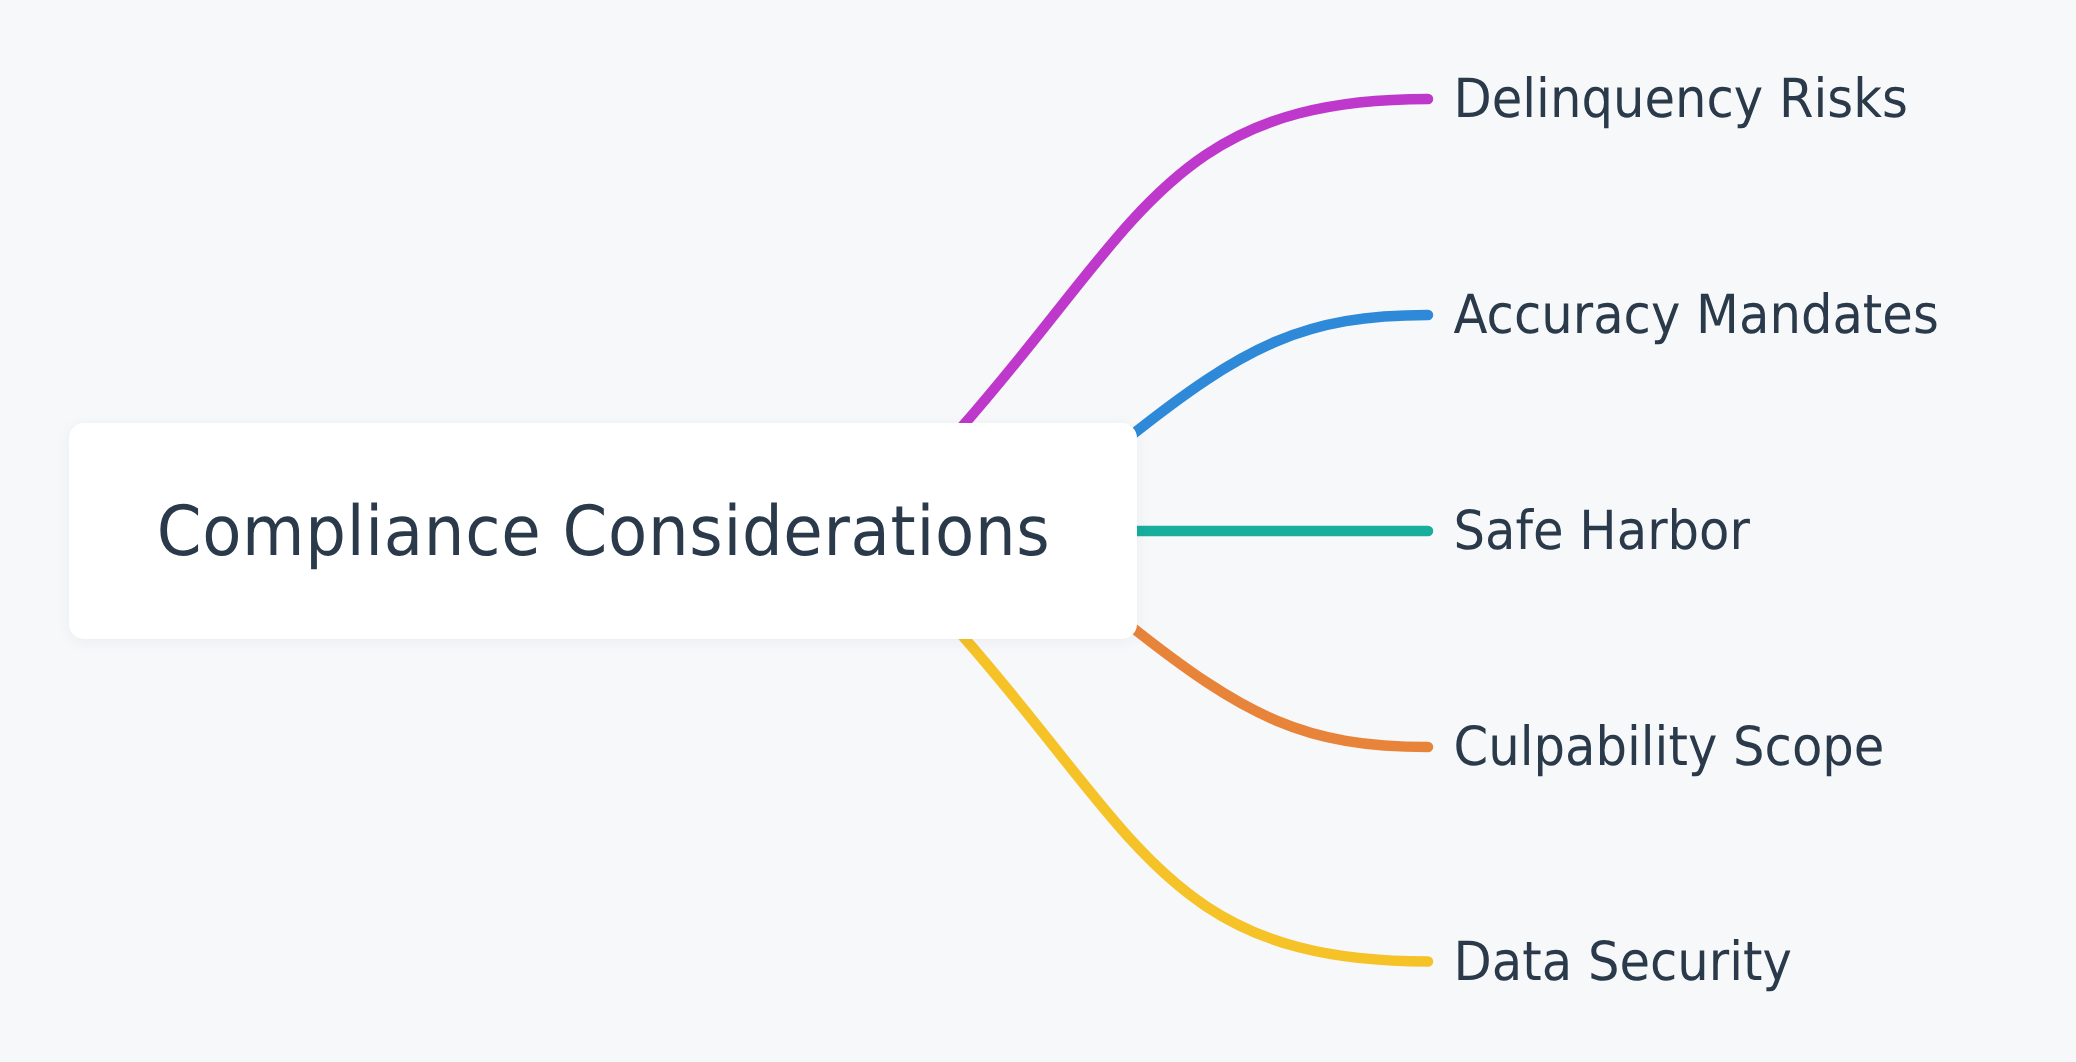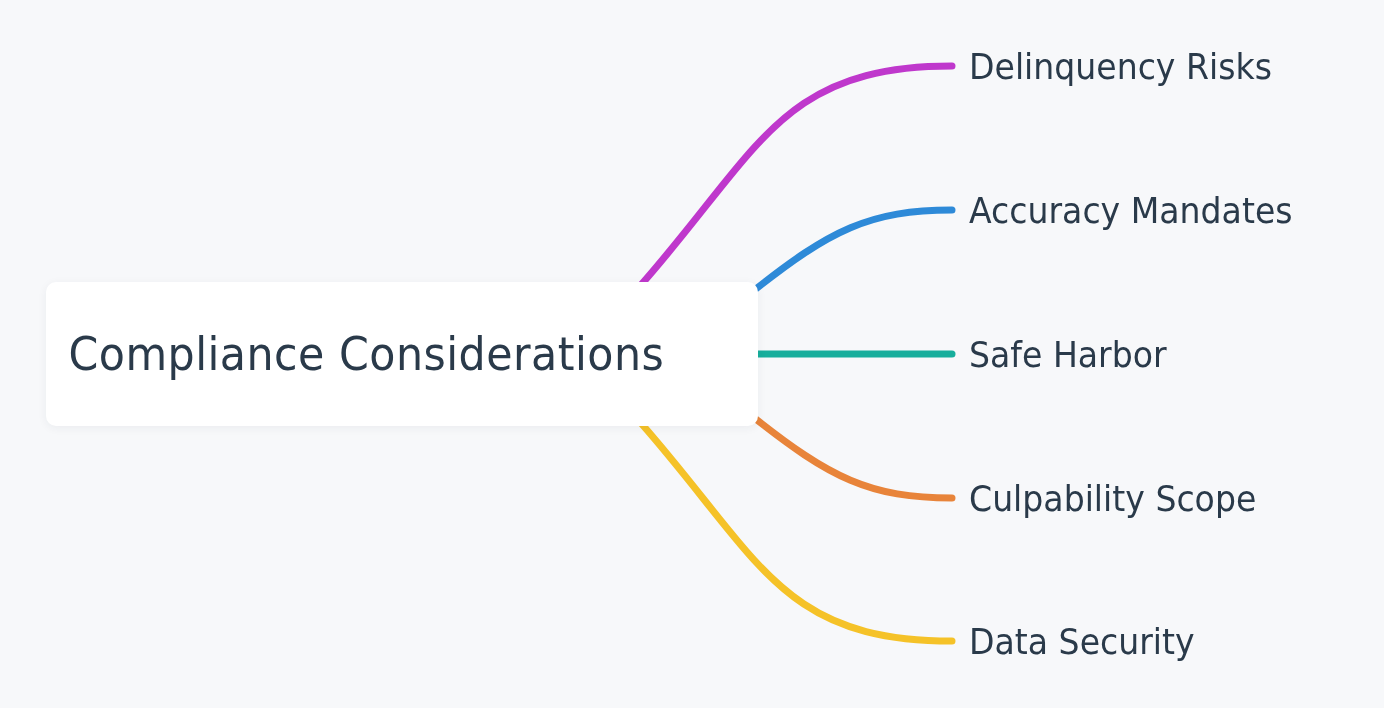--- a/index.html
+++ b/index.html
@@ -27,21 +27,21 @@
       position: absolute;
       left: 46px;
       top: 282px;
       width: 712px;
       height: 144px;
       background: #ffffff;
       border-radius: 10px;
       box-shadow: 0 2px 10px rgba(30, 45, 70, 0.06);
       display: flex;
       align-items: center;
-      justify-content: flex-start;
+      justify-content: center;
       box-sizing: border-box;
     }
     .root-label {
       font-family: "DejaVu Sans", sans-serif;
       font-size: 46px;
       color: #2a3a4a;
       letter-spacing: 0.5px;
       white-space: nowrap;
       transform: scaleX(0.93);
     }

